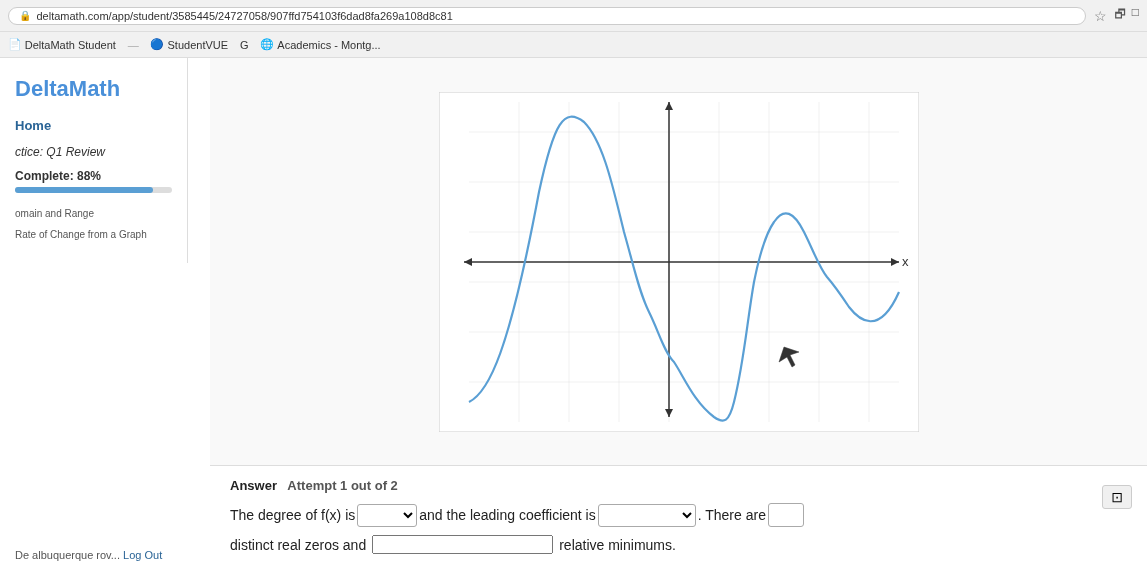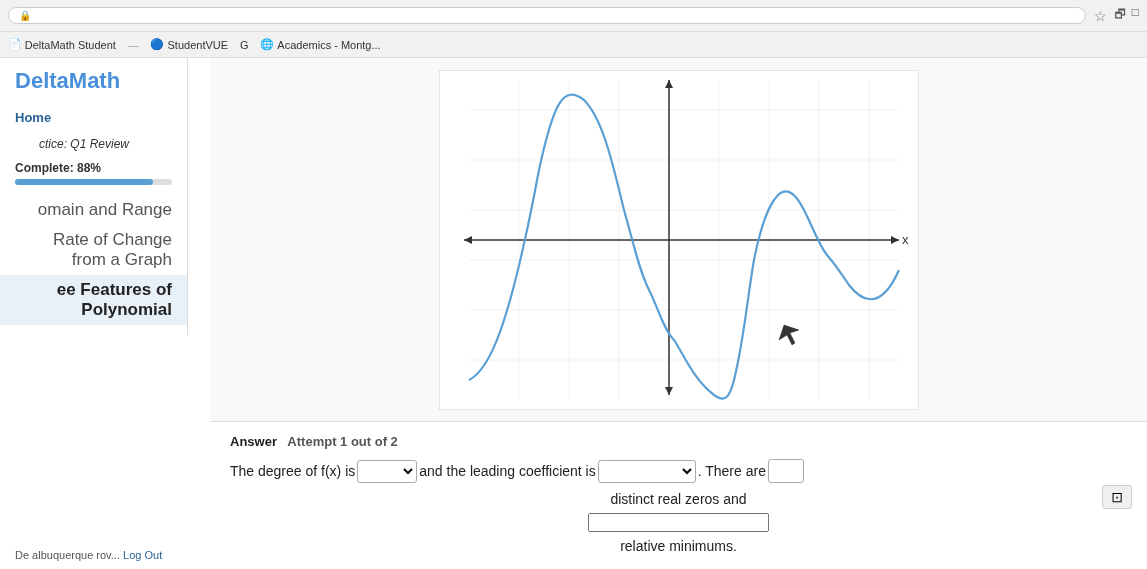--- a/index.html
+++ b/index.html
@@ -68,21 +68,21 @@
       overflow: hidden;
       background: white;
     }
 
     
     .sidebar {
       width: 188px;
       background: white;
       border-right: 1px solid #ddd;
       flex-shrink: 0;
-      padding: 10px 0;
+      padding: 18px 0;
     }
     .sidebar-logo {
       font-size: 22px;
       font-weight: bold;
       padding: 0 15px 10px 15px;
       color: #222;
     }
     .sidebar-logo span { color: #4a90d9; }
     .sidebar-link {
       display: block;
@@ -91,21 +91,20 @@
       color: #2a6496;
       text-decoration: none;
       cursor: pointer;
       font-weight: bold;
     }
     .sidebar-section-title {
       padding: 6px 15px;
       font-size: 12px;
       color: #333;
       font-style: italic;
-      margin-left: 24px;
     }
     .sidebar-progress {
       padding: 4px 15px 10px 15px;
     }
     .sidebar-progress .progress-label {
       font-size: 12px;
       font-weight: bold;
       color: #333;
       margin-bottom: 4px;
     }
@@ -115,24 +114,23 @@
       background: #ddd;
       border-radius: 3px;
     }
     .progress-bar-fill {
       height: 6px;
       background: #5a9fd4;
       border-radius: 3px;
     }
     .sidebar-nav-item {
       padding: 5px 15px;
-      font-size: 17px;
+      font-size: 10px;
       color: #555;
       cursor: pointer;
-      text-align: right;
     }
     .sidebar-nav-item.active {
       font-weight: bold;
       color: #222;
       background: #e8f0f8;
     }
     .sidebar-footer {
       position: absolute;
       bottom: 8px;
       left: 0;
@@ -205,21 +203,20 @@
       text-align: center;
       font-size: 13px;
     }
     .answer-row2 {
       font-size: 14px;
       color: #222;
       display: flex;
       align-items: center;
       gap: 6px;
       margin-top: 8px;
-      flex-direction: column;
     }
 
     
     .camera-btn {
       position: absolute;
       right: 15px;
       bottom: 60px;
       width: 30px;
       height: 24px;
       background: #f0f0f0;
@@ -238,20 +235,21 @@
       width: 210px;
       flex-shrink: 0;
     }
   </style>
 </head>
 <body>
 
 <div class="browser-bar">
   <div class="url-bar">
     <span class="lock-icon">🔒</span>
+    <span>deltamath.com/app/student/3585445/24727058/907ffd754103f6dad8fa269a108d8c81</span>
   </div>
   <span class="star-icon">☆</span>
   <div class="window-controls">
     <span>🗗</span>
     <span>□</span>
   </div>
 </div>
 
 <div class="bookmarks-bar">
   <div class="bookmark-item">
@@ -282,21 +280,20 @@
       <a class="sidebar-link">Home</a>
       <div class="sidebar-section-title">ctice: Q1 Review</div>
       <div class="sidebar-progress">
         <div class="progress-label">Complete: 88%</div>
         <div class="progress-bar-bg">
           <div class="progress-bar-fill" style="width: 88%;"></div>
         </div>
       </div>
       <div class="sidebar-nav-item">omain and Range</div>
       <div class="sidebar-nav-item">Rate of Change from a Graph</div>
-      <div class="sidebar-nav-item active">ee Features of Polynomial</div>
 
       <div class="sidebar-footer">
         <span>De albuquerque rov...</span>
         <a>Log Out</a>
       </div>
     </div>
   </div>
 
   <div class="content-area">
 

